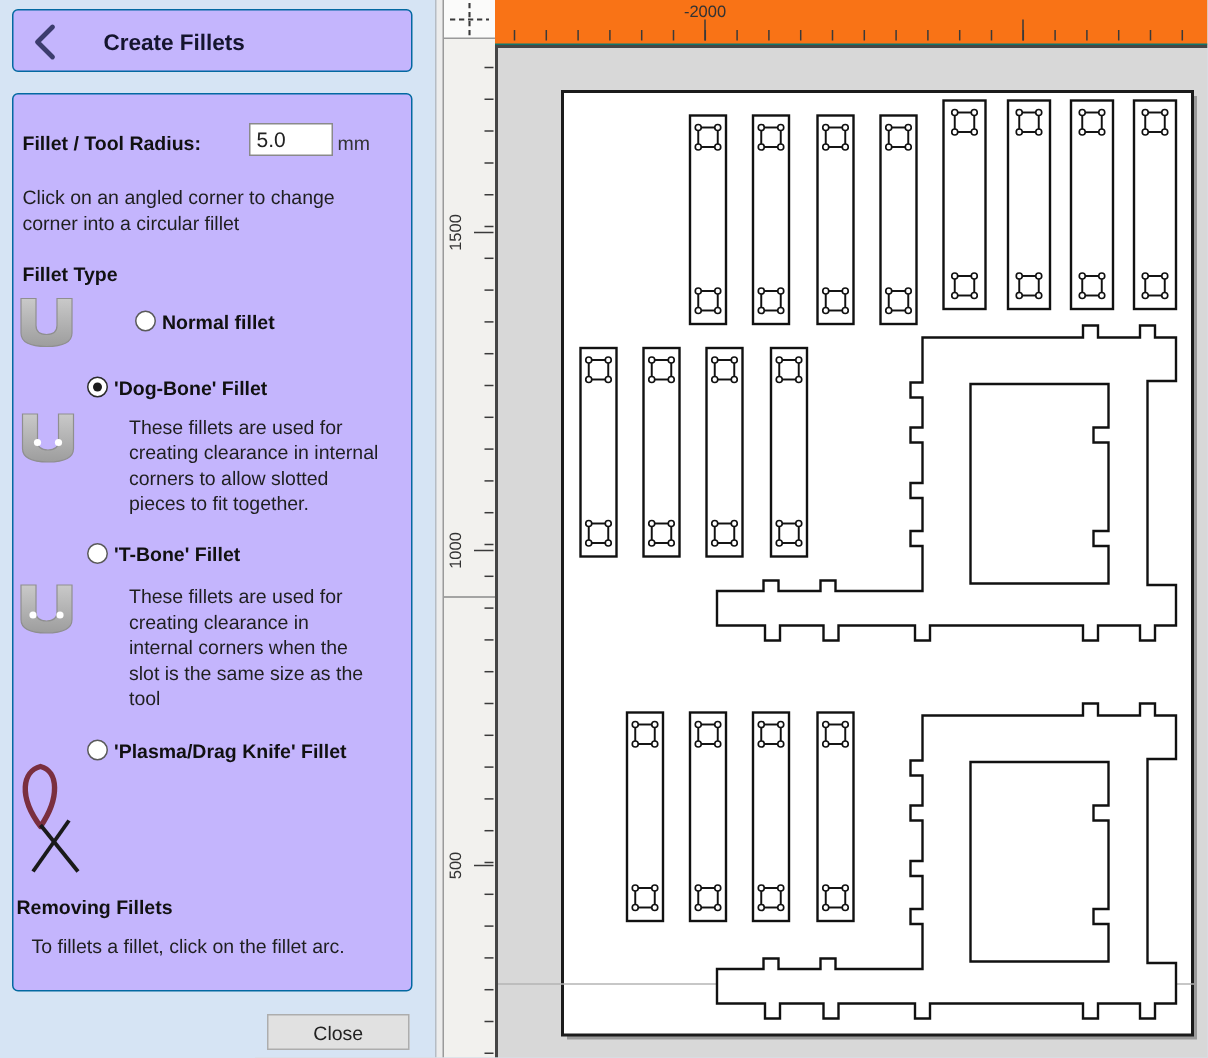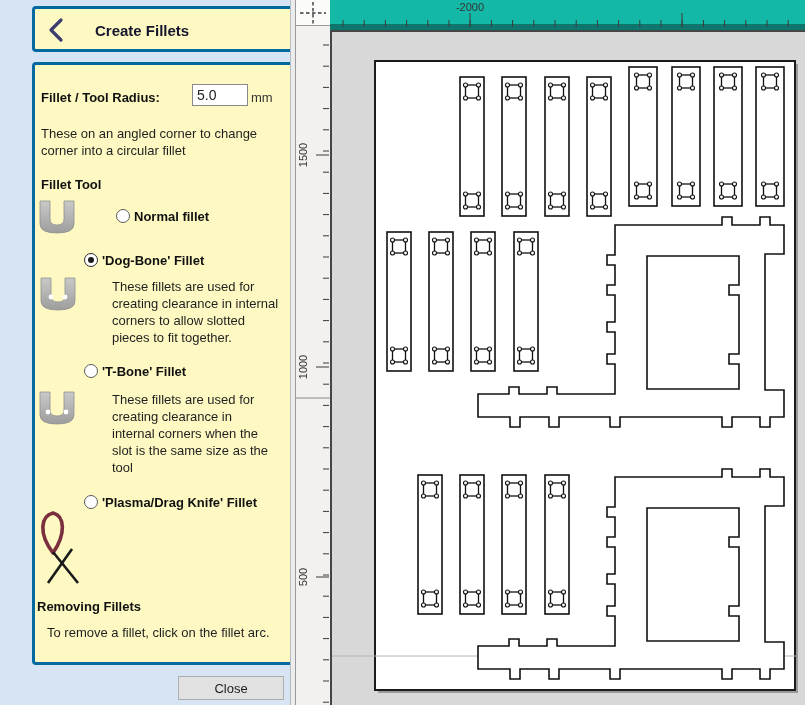--- a/index.html
+++ b/index.html
@@ -1,21 +1,21 @@
 <!DOCTYPE html>
 <html><head>
 <meta charset="utf-8">
 <style>
   html,body{margin:0;padding:0;}
   body{width:805px;height:705px;overflow:hidden;font-family:"Liberation Sans",sans-serif;font-size:13px;color:#1c1c1c;background:#d6e4f4;}
   .app{position:relative;width:805px;height:705px;}
 
   
   .panel{position:absolute;left:0;top:0;width:290px;height:705px;background:#d6e4f4;}
-  .card{position:absolute;background:#fef9c3;border:3px solid #0369a1;border-radius:4px;margin-left:24px;}
+  .card{position:absolute;background:#c4b5fd;border:1px solid #0369a1;border-radius:4px;}
   .header-card{left:8px;top:6px;width:265px;height:40px;}
   .back{position:absolute;left:12px;top:8px;width:20px;height:26px;cursor:pointer;}
   .panel-title{position:absolute;left:60px;top:13px;margin:0;font-size:15px;font-weight:bold;color:#15152e;}
   .body-card{left:8px;top:62px;width:265px;height:597px;}
 
   .radius-label{position:absolute;left:6px;top:25px;font-weight:bold;color:#111;}
   .radius-input{position:absolute;left:157px;top:19px;width:46px;height:18px;border:1px solid #8a8a8a;font-family:"Liberation Sans",sans-serif;font-size:14px;padding:1px 4px;color:#222;}
   .radius-unit{position:absolute;left:216px;top:25px;color:#333;}
 
   .pre{white-space:pre-line;line-height:17px;margin:0;}
@@ -39,28 +39,28 @@
   .desc-dog{left:77px;top:213px;}
   .desc-t{left:77px;top:326px;}
   .desc-plasma{left:77px;top:454px;}
 
   .uicon{position:absolute;width:42px;height:38px;}
   .u1{left:2px;top:134px;}
   .u2{left:3px;top:211px;}
   .u3{left:2px;top:325px;}
   .plasma{left:0px;top:443px;width:48px;height:78px;}
 
-  .close-btn{position:absolute;left:178px;top:676px;width:106px;height:24px;background:#e1e1e1;border:1px solid #adadad;font-family:"Liberation Sans",sans-serif;font-size:13px;color:#222;cursor:pointer;}
+  .close-btn{position:absolute;left:178px;top:676px;width:95px;height:24px;background:#e1e1e1;border:1px solid #adadad;font-family:"Liberation Sans",sans-serif;font-size:13px;color:#222;cursor:pointer;}
 
   
   .divider{position:absolute;left:290px;top:0;width:6px;height:705px;background:#ececec;border-left:1px solid #b5bcc4;border-right:1px solid #9a9a9a;box-sizing:border-box;}
 
   
   .origin-box{position:absolute;left:296px;top:0;width:34px;height:26px;background:#fbfbfa;border-bottom:1px solid #9a9a9a;box-sizing:border-box;}
-  .hruler{position:absolute;left:330px;top:0;width:475px;height:30px;background:#14b8a6;border-bottom:6px solid #0f766e;box-sizing:border-box;}
+  .hruler{position:absolute;left:330px;top:0;width:475px;height:30px;background:#f97316;border-bottom:1px solid #0f766e;box-sizing:border-box;}
   .vruler{position:absolute;left:296px;top:26px;width:34px;height:679px;background:#f2f1ee;}
   .rlabel{font-family:"Liberation Sans",sans-serif;font-size:11px;fill:#333;text-anchor:middle;}
   .canvas{position:absolute;left:330px;top:30px;width:475px;height:675px;background:#d8d8d8;border-left:2px solid #454545;border-top:2px solid #454545;box-sizing:border-box;}
   .canvas svg{display:block;}
 </style>
 </head>
 <body>
 
 <div class="app">
 
@@ -74,24 +74,24 @@
       </span>
       <h1 class="panel-title">Create Fillets</h1>
     </div>
 
     <div class="card body-card">
 
       <span class="radius-label">Fillet / Tool Radius:</span>
       <input class="radius-input" type="text" value="5.0" style="">
       <span class="radius-unit">mm</span>
 
-      <p class="intro pre">These on an angled corner to change
+      <p class="intro pre">Click on an angled corner to change
 corner into a circular fillet</p>
 
-      <h2 class="subhead h-fillet-type">Fillet Tool</h2>
+      <h2 class="subhead h-fillet-type">Fillet Type</h2>
 
       <span class="uicon u1">
         <svg width="42" height="38" viewBox="0 0 42 38">
           <defs>
             <linearGradient id="gU" x1="0" y1="0" x2="0" y2="1">
               <stop offset="0" stop-color="#c9c9c9"></stop>
                 <stop offset="1" stop-color="#9d9d9d"></stop>
             </linearGradient>
           </defs>
           <path d="M3,2 H13 V20 Q13,26 20,26 Q27,26 27,20 V2 H37 V25 Q37,34 20,34 Q3,34 3,25 Z" fill="url(#gU)" stroke="#8f8f8f" stroke-width="0.8"></path>
@@ -141,21 +141,21 @@
       </div>
       <span class="uicon plasma">
         <svg width="48" height="78" viewBox="0 0 48 78">
           <path d="M18,45 C3,25 6,8 18,5 C30,8 31,26 18,45 Z" fill="none" stroke="#7a2f3f" stroke-width="3.6" stroke-linejoin="round"></path>
           <line x1="18" y1="44" x2="43" y2="75" stroke="#1a1a1a" stroke-width="2.6"></line>
           <line x1="37" y1="41" x2="13" y2="75" stroke="#1a1a1a" stroke-width="2.6"></line>
         </svg>
       </span>
 
       <h2 class="subhead h-removing">Removing Fillets</h2>
-      <p class="removing-text pre">To remove a fillet, click on the fillet arc.</p>
+      <p class="removing-text pre">To fillets a fillet, click on the fillet arc.</p>
     </div>
 
     <button class="close-btn">Close</button>
   </aside>
 
   <div class="divider"></div>
 
   <div class="origin-box">
     <svg width="34" height="26" viewBox="0 0 34 26">
       <line x1="17" y1="2" x2="17" y2="24" stroke="#3a3a3a" stroke-width="1.4" stroke-dasharray="3.5,2.5"></line>

